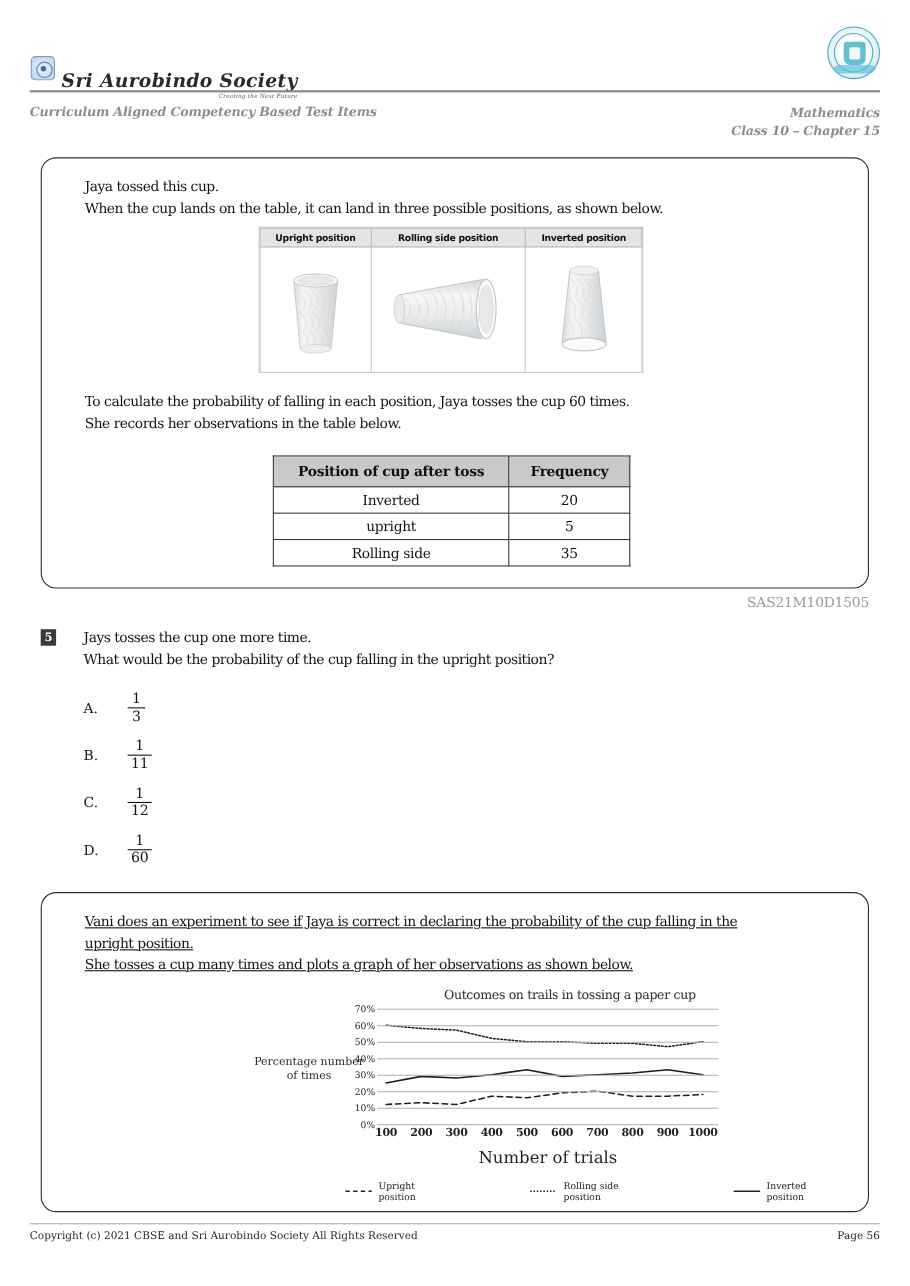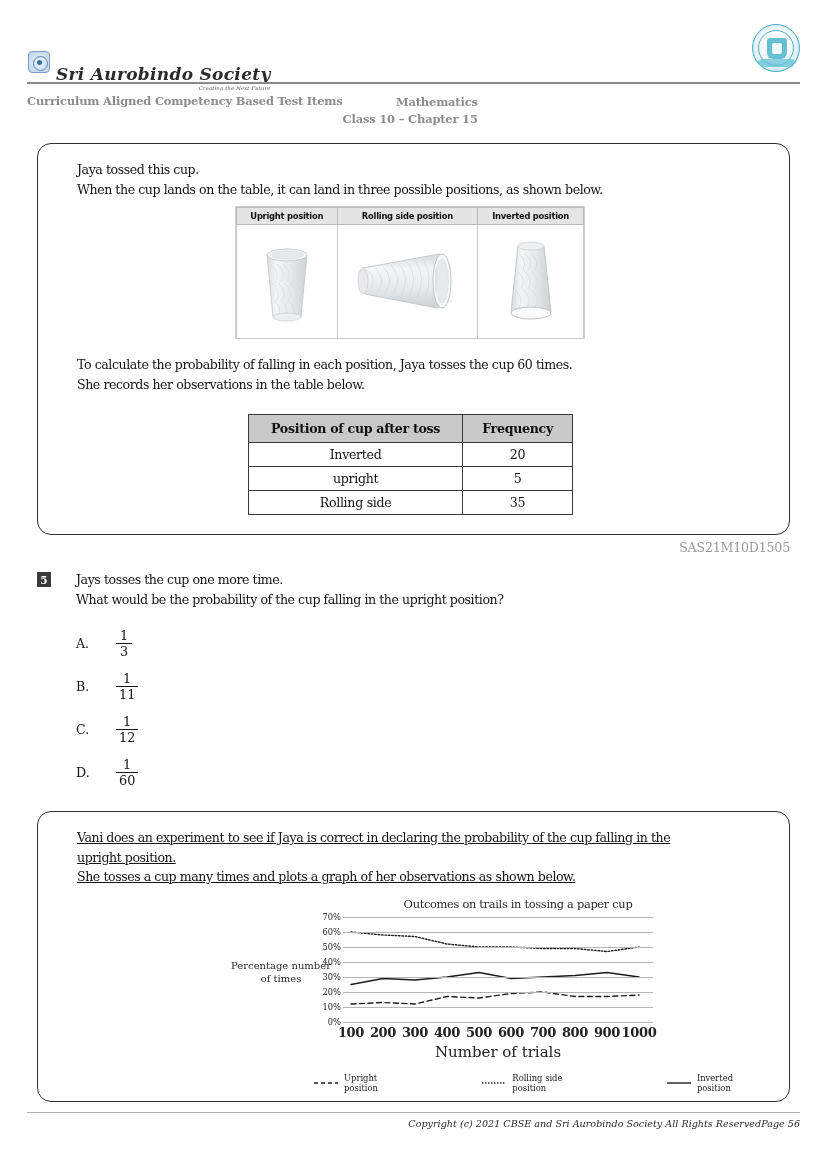--- a/index.html
+++ b/index.html
@@ -70,22 +70,23 @@
     background: #5cbdd4; opacity: .7;
     clip-path: polygon(0 35%, 12% 0, 88% 0, 100% 35%, 88% 100%, 12% 100%);
   }
 
   .header-rule {
     position: absolute; left: 27px; right: 27px; top: 82px;
     height: 1.6px; background: #8a8a8a;
   }
   .header-meta {
     position: absolute; left: 27px; right: 27px; top: 94px;
-    display: flex; align-items: flex-start;
+    display: flex; justify-content: space-between; align-items: flex-start;
     color: #8d8d8d;
+    font-style: italic;
   }
   .header-meta .left {
     font-family: "DejaVu Serif", serif;
     font-weight: 700; font-size: 11.5px; letter-spacing: -0.2px;
   }
   .header-meta .right {
     font-family: "DejaVu Serif", serif;
     font-weight: 700; font-size: 11.5px; text-align: right;
     line-height: 1.45; letter-spacing: -0.2px;
   }
@@ -211,21 +212,21 @@
   .ytick {
     position: absolute; right: 100%; margin-right: 2px;
     transform: translateY(-50%);
     font-family: "DejaVu Serif", serif;
     font-size: 8.3px; color: #222; white-space: nowrap;
   }
   .gridline { position: absolute; left: 0; width: 100%; height: 1px; background: #b5b5b5; }
   .xtick {
     position: absolute; top: 108px; transform: translateX(-50%);
     font-family: "DejaVu Serif", serif;
-    font-size: 13px; font-weight: 700; color: #222; letter-spacing: -0.3px;
+    font-size: 10px; font-weight: 700; color: #222; letter-spacing: -0.3px;
   }
   .xlabel {
     position: absolute; left: 155px; top: 146px; width: 310px;
     text-align: center;
     font-family: "DejaVu Serif", serif;
     font-size: 15px; color: #222;
   }
   .legend {
     position: absolute; left: 125px; top: 176px; width: 420px;
     display: flex; justify-content: space-between;
@@ -238,23 +239,23 @@
     font-size: 8.4px; color: #222; line-height: 1.22;
   }
 
   
   .footer-rule {
     position: absolute; left: 27px; right: 27px; top: 1112px;
     height: 1px; background: #b0b0b0;
   }
   .footer {
     position: absolute; left: 27px; right: 27px; top: 1118px;
-    display: flex; justify-content: flex-end;
-    font-family: "DejaVu Serif", serif;
-    font-style: italic; font-size: 9.6px; color: #2a2a2a;
+    display: flex; justify-content: space-between;
+    font-family: "DejaVu Serif", serif;
+    font-size: 9.6px; color: #2a2a2a;
   }
 </style>
 </head>
 <body>
 
 <div class="page">
 
   <div class="header">
     <div class="sas-logo">
       <div class="sas-emblem"></div>

